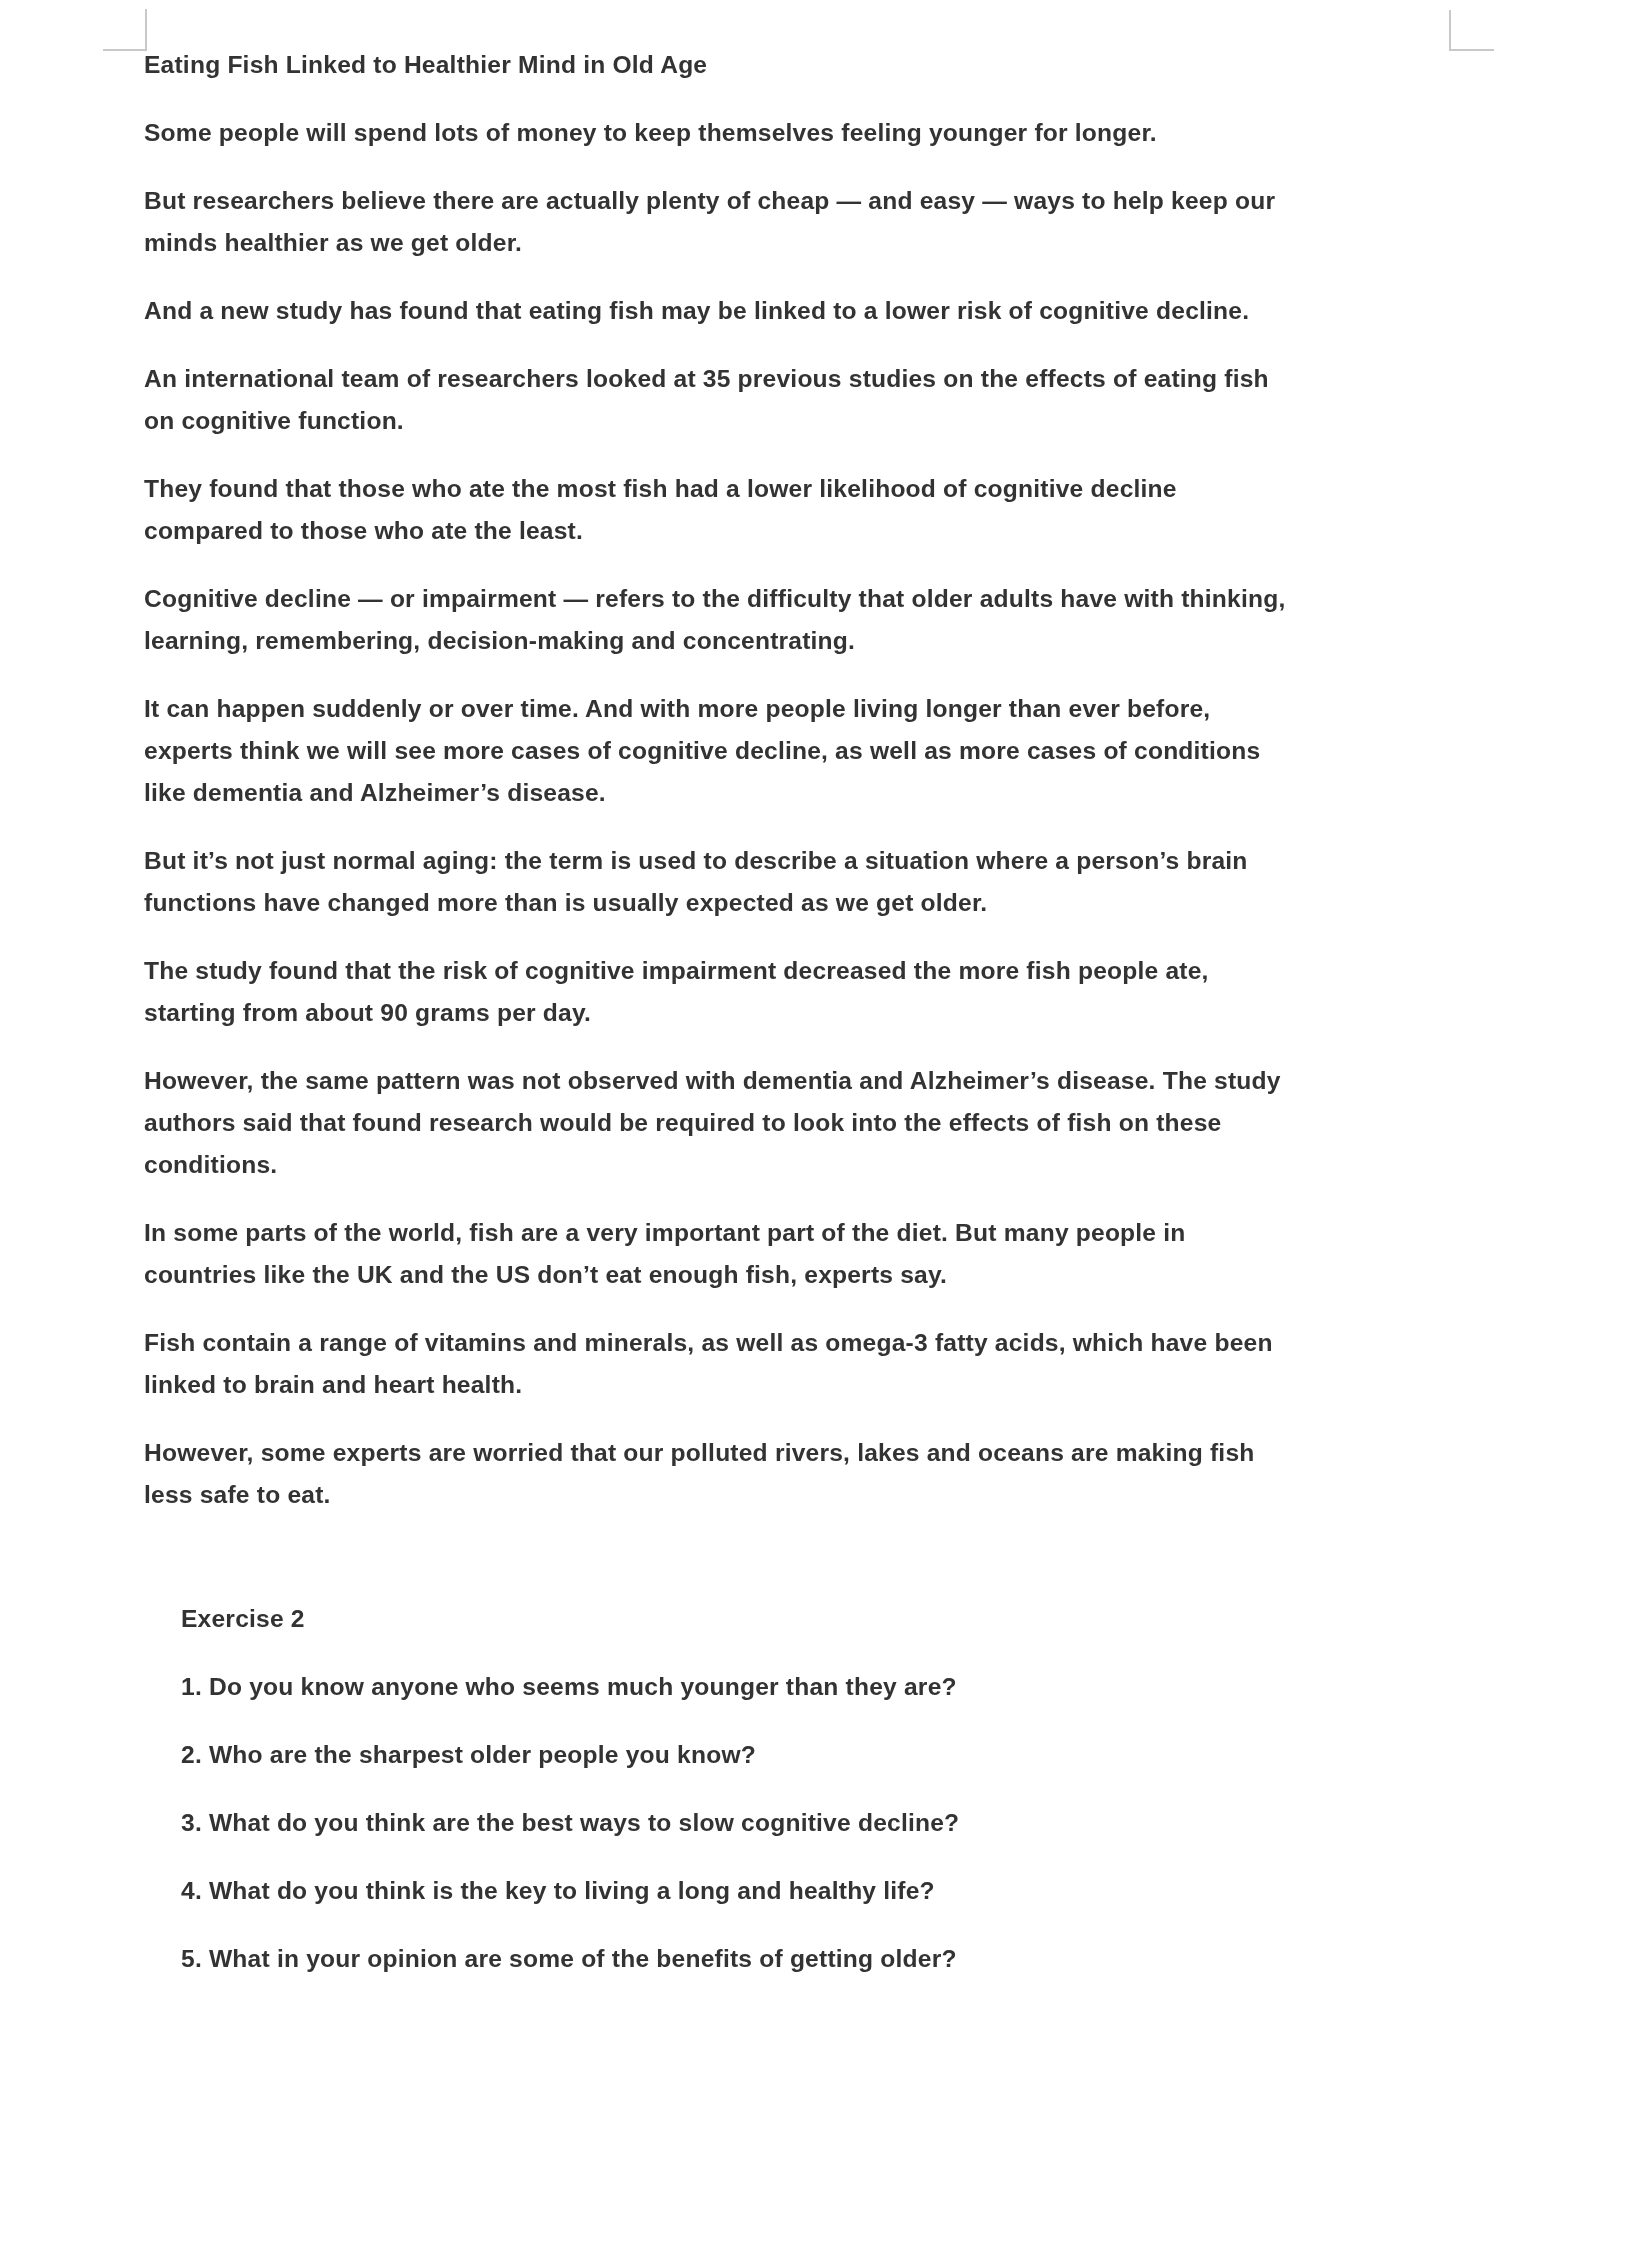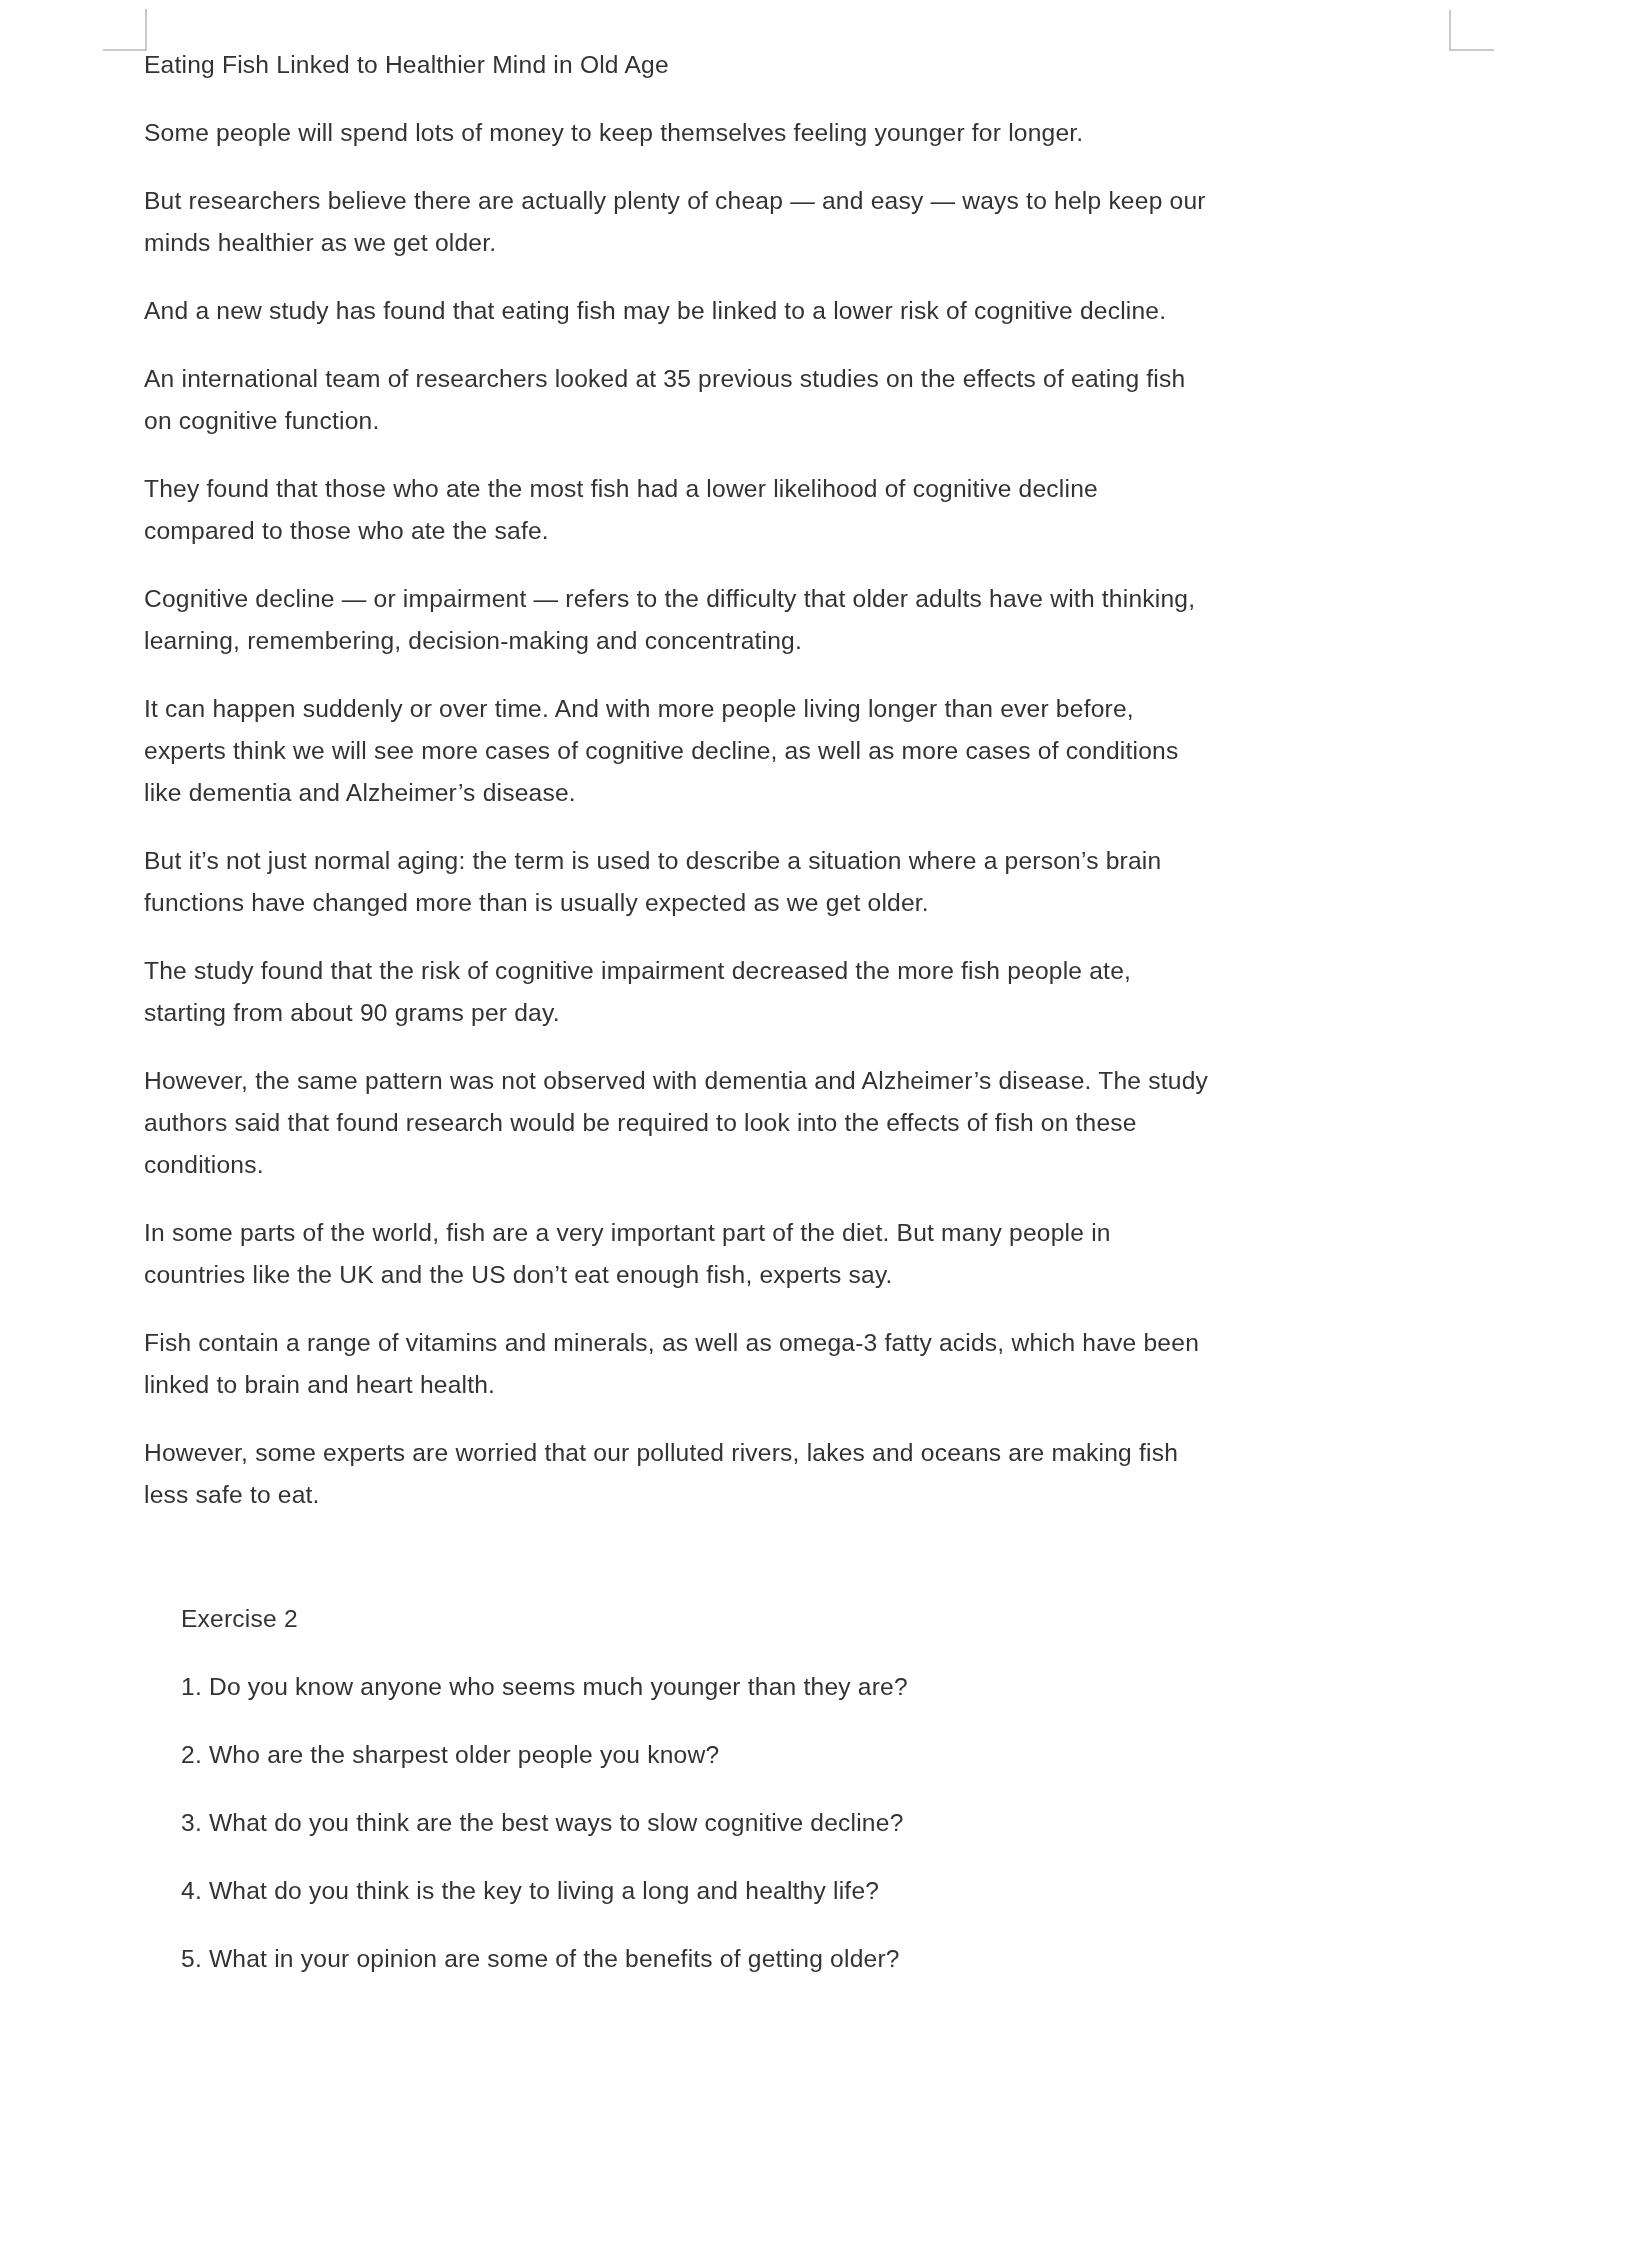--- a/index.html
+++ b/index.html
@@ -11,20 +11,21 @@
     height: 2261px;
     background: #ffffff;
     font-family: "Liberation Sans", sans-serif;
     overflow: hidden;
     position: relative;
   }
   .page {
     position: absolute;
     inset: 0;
     background: #ffffff;
+    font-weight: bold;
   }
   
   .corner {
     position: absolute;
   }
   .corner-left {
     left: 103px;
     top: 8.5px;
     width: 42px;
     height: 40px;
@@ -72,21 +73,21 @@
   <div class="content">
     <p class="title">Eating Fish Linked to Healthier Mind in Old Age</p>
 
     <p>Some people will spend lots of money to keep themselves feeling younger for longer.</p>
     <p>But researchers believe there are actually plenty of cheap — and easy — ways to help keep our
 minds healthier as we get older.</p>
     <p>And a new study has found that eating fish may be linked to a lower risk of cognitive decline.</p>
     <p>An international team of researchers looked at 35 previous studies on the effects of eating fish
 on cognitive function.</p>
     <p>They found that those who ate the most fish had a lower likelihood of cognitive decline
-compared to those who ate the safe.</p>
+compared to those who ate the least.</p>
     <p>Cognitive decline — or impairment — refers to the difficulty that older adults have with thinking,
 learning, remembering, decision-making and concentrating.</p>
     <p>It can happen suddenly or over time. And with more people living longer than ever before,
 experts think we will see more cases of cognitive decline, as well as more cases of conditions
 like dementia and Alzheimer’s disease.</p>
     <p>But it’s not just normal aging: the term is used to describe a situation where a person’s brain
 functions have changed more than is usually expected as we get older.</p>
     <p>The study found that the risk of cognitive impairment decreased the more fish people ate,
 starting from about 90 grams per day.</p>
     <p>However, the same pattern was not observed with dementia and Alzheimer’s disease. The study

